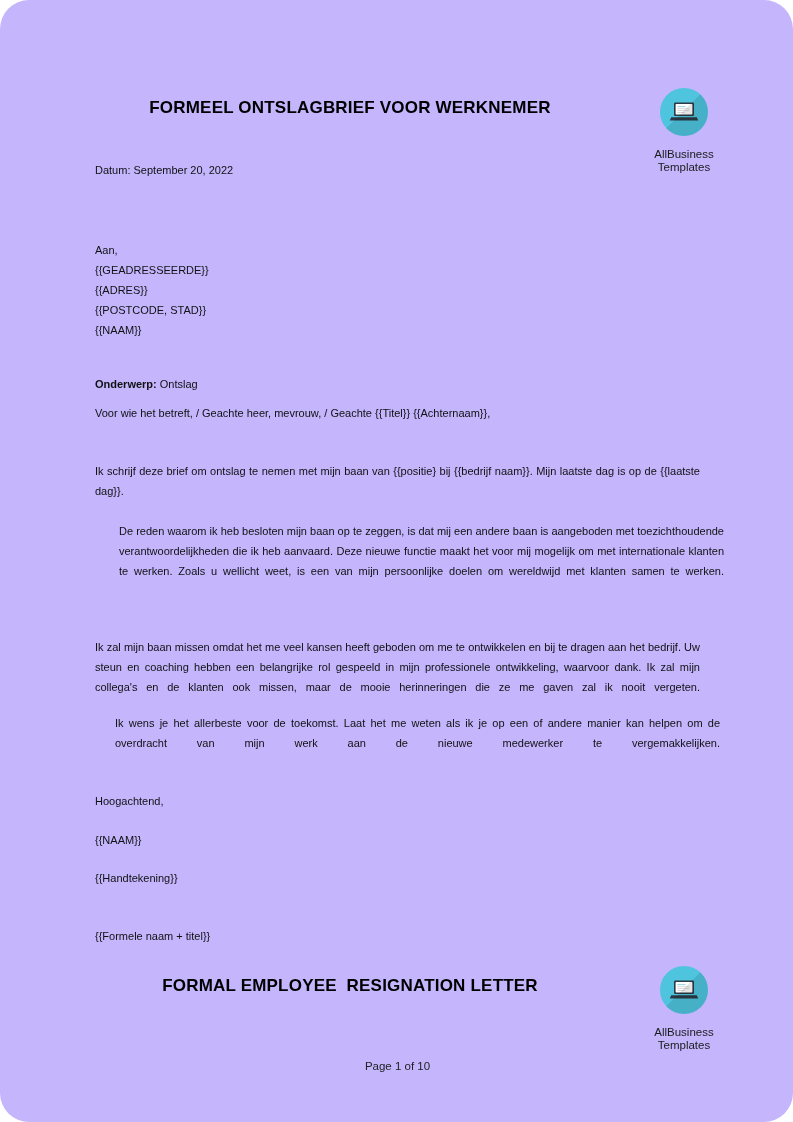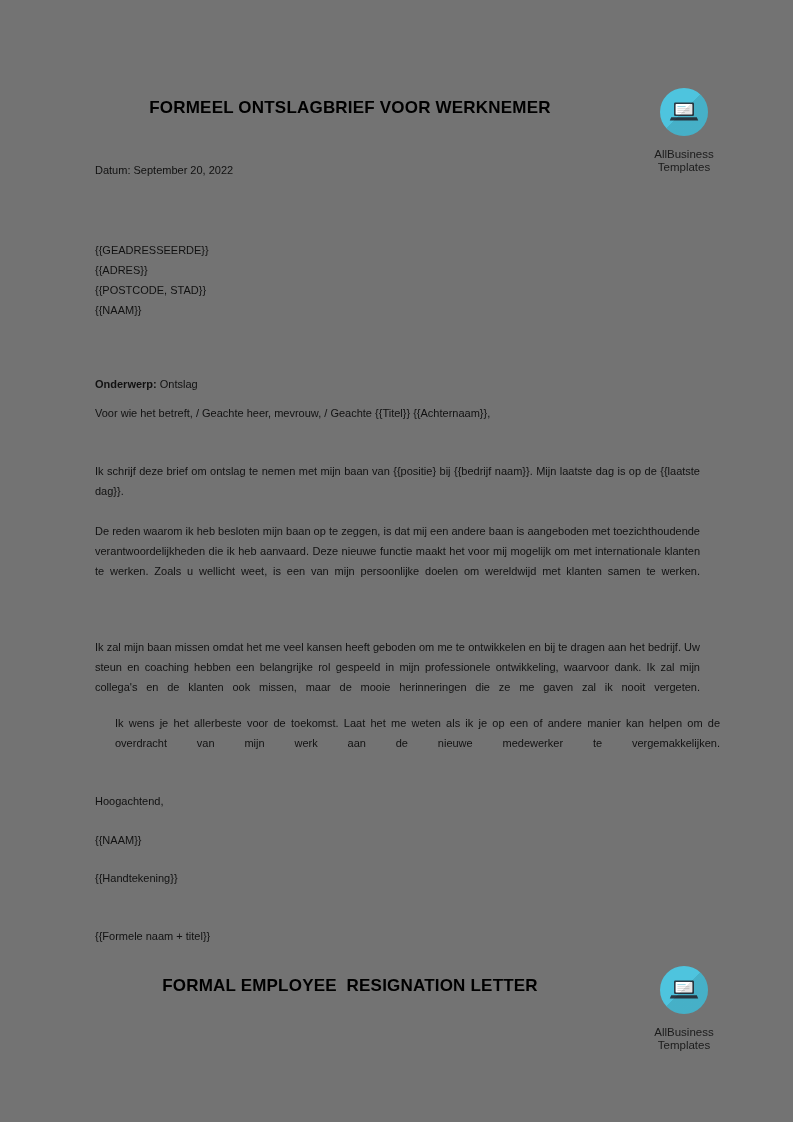--- a/index.html
+++ b/index.html
@@ -13,21 +13,22 @@
     height: 1122px;
     position: relative;
     font-family: "Liberation Sans", "DejaVu Sans", sans-serif;
     color: #000000;
     overflow: hidden;
   }
 
   .page {
     position: absolute;
     inset: 0;
-    background: #737373;
+    background: #c4b5fd;
+    border-radius: 29px;
   }
 
   
   .doc-title {
     position: absolute;
     left: 95px;
     width: 510px;
     text-align: center;
     font-size: 17px;
     font-weight: bold;
@@ -88,21 +89,21 @@
   .blk.justify { text-align: justify; text-justify: inter-word; }
   .blk .line { display: block; white-space: pre-wrap; }
   .blk p { margin: 0; }
   .bold { font-weight: bold; }
 
   #date-line      { top: 160px; }
   #address-block  { top: 240px; }
   #subject-line   { top: 374px; }
   #salutation     { top: 403px; }
   #para-1         { top: 461px; }
-  #para-2         { top: 521px; }
+  #para-2         { top: 521px; margin-left: 24px; }
   #para-3         { top: 637px; }
   #para-4         { top: 713px; margin-left: 20px; }
   #closing        { top: 791px; }
   #name-line      { top: 830px; }
   #signature-line { top: 868px; }
   #formal-name    { top: 926px; }
 
   
   .blk.justify p::after {
     content: "";
@@ -143,20 +144,21 @@
     </div>
     <div class="logo-text">
       <div>AllBusiness</div>
       <div>Templates</div>
     </div>
   </div>
 
   <div class="blk" id="date-line">Datum: September 20, 2022</div>
 
   <div class="blk" id="address-block">
+    <span class="line">Aan,</span>
     <span class="line">{{GEADRESSEERDE}}</span>
     <span class="line">{{ADRES}}</span>
     <span class="line">{{POSTCODE, STAD}}</span>
     <span class="line">{{NAAM}}</span>
   </div>
 
   <div class="blk" id="subject-line">
     <span class="bold">Onderwerp:</span><span> Ontslag</span>
   </div>
 
@@ -200,14 +202,15 @@
         <path d="M2.2 17.2 H27.8 L29.2 20.4 H0.8 Z" fill="#2b3a45"></path>
       </svg>
       <div class="shadow"></div>
     </div>
     <div class="logo-text">
       <div>AllBusiness</div>
       <div>Templates</div>
     </div>
   </div>
 
+  <div id="footer-page">Page 1 of 10</div>
 
 </div>
 
 </body></html>

